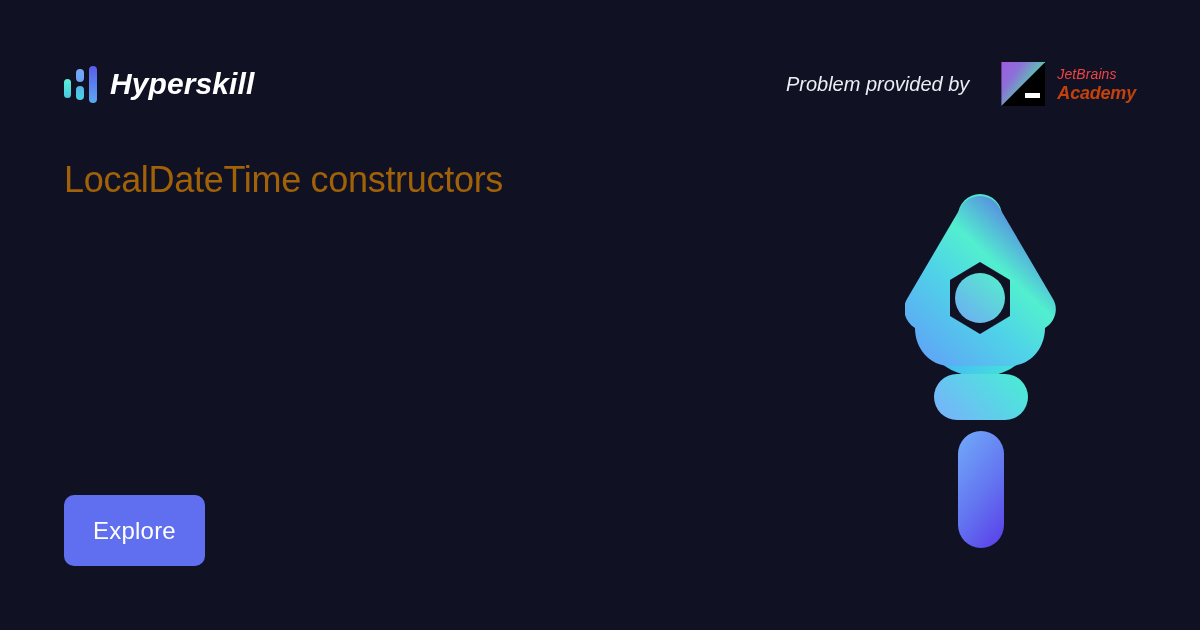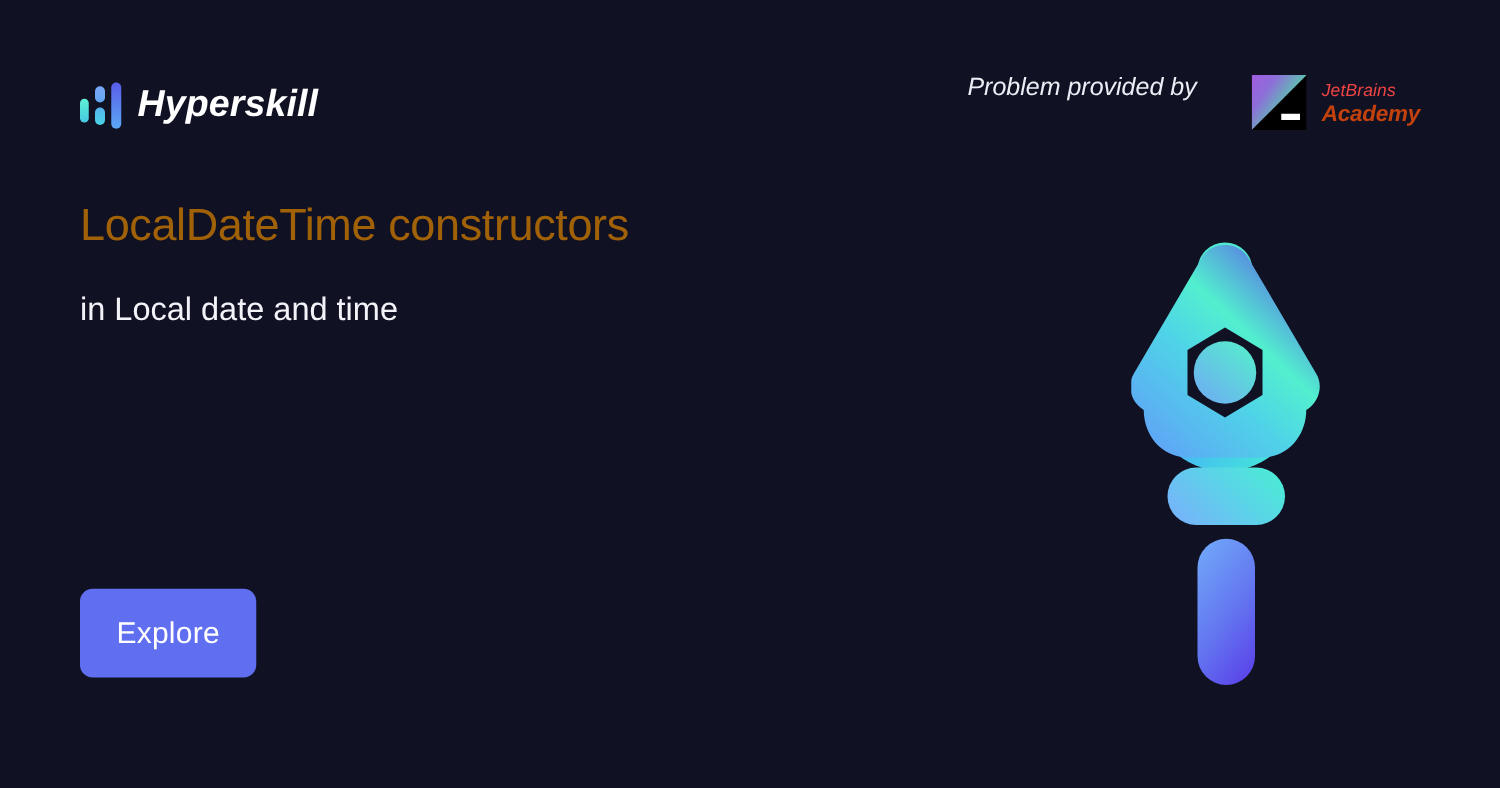--- a/index.html
+++ b/index.html
@@ -83,22 +83,21 @@
     white-space: nowrap;
   }
 
   
   .provider {
     position: absolute;
     right: 64px;
     top: 60px;
     height: 48px;
     display: flex;
-    align-items: flex-start;
-    gap: 12px;
+    align-items: center;
   }
 
   .provider-text {
     font-size: 20px;
     font-weight: 400;
     color: #eceef5;
     white-space: nowrap;
     margin-right: 32px;
     line-height: 1;
   }
@@ -176,21 +175,21 @@
     font-size: 26px;
     font-weight: 400;
     color: #f2f3f8;
     line-height: 1.2;
   }
 
   
   .explore-btn {
     position: absolute;
     left: 64px;
-    top: 471px;
+    top: 495px;
     width: 141px;
     height: 71px;
     border: none;
     border-radius: 10px;
     background: #5f6ff0;
     color: #ffffff;
     font-family: "Liberation Sans", sans-serif;
     font-size: 24px;
     font-weight: 400;
     letter-spacing: 0.2px;
@@ -239,21 +238,20 @@
         <div class="jb-words">
           <span class="jb-top">JetBrains</span>
           <span class="jb-bottom">Academy</span>
         </div>
       </div>
     </div>
   </div>
 
   <div class="main">
     <h1 class="title">LocalDateTime constructors</h1>
-    <div class="subtitle">in Local date and time</div>
   </div>
 
   <button class="explore-btn">Explore</button>
 
   <div class="illustration">
     <svg width="160" height="370" viewBox="0 0 160 370" xmlns="http://www.w3.org/2000/svg">
       <defs>
         <linearGradient id="gTriLeft" x1="0" y1="1" x2="1" y2="0">
           <stop offset="0%" stop-color="#63a9f5"></stop>
           <stop offset="55%" stop-color="#5cd3e8"></stop>

